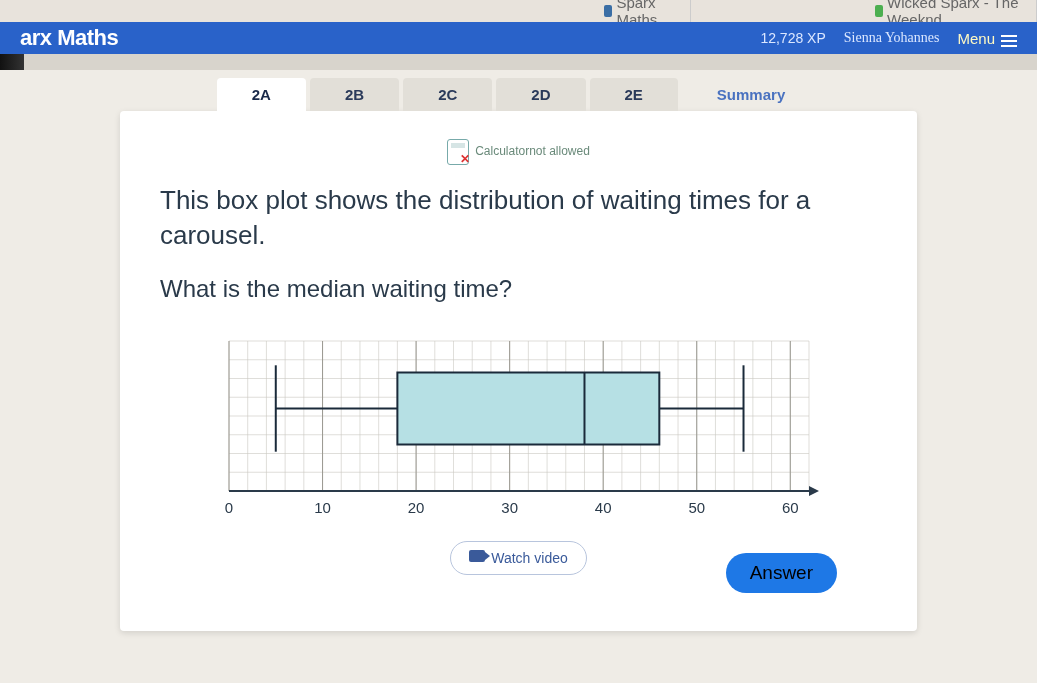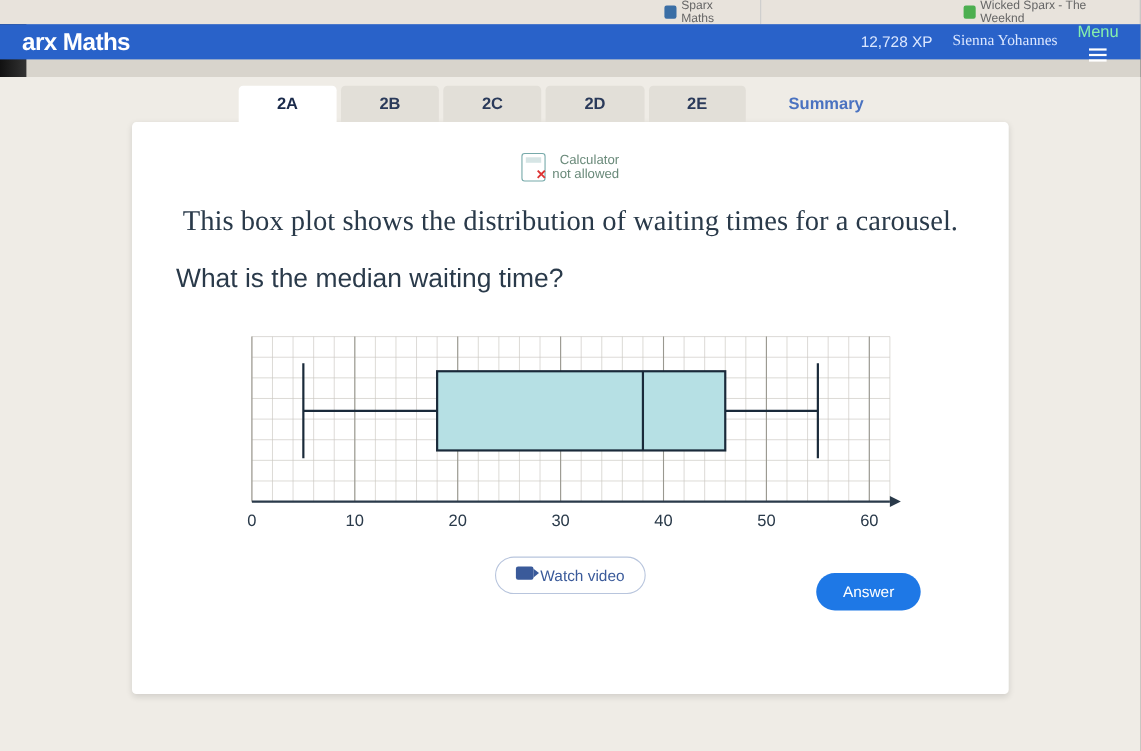--- a/index.html
+++ b/index.html
@@ -1,52 +1,52 @@
 <!DOCTYPE html>
 <html><head>
 <meta charset="utf-8">
 <style>
 * { margin: 0; padding: 0; box-sizing: border-box; font-family: Arial, Helvetica, sans-serif; }
 body { background: #3a3a3a; width: 1037px; height: 683px; overflow: hidden; position: relative; }
 .screen { position: absolute; top: 0; left: 0; width: 1037px; height: 683px; background: #d8d4cc; }
 .browser-tabs { position: absolute; top: 0; left: 0; width: 1037px; height: 22px; background: #e8e3dc; display: flex; }
-.browser-tab { padding: 3px 14px; font-size: 11px; color: #666; border-right: 1px solid #ccc; display: flex; align-items: center; gap: 4px; }
+.browser-tab { padding: 3px 14px; font-size: 15px; color: #666; border-right: 1px solid #ccc; display: flex; align-items: center; gap: 4px; }
 .browser-tab .favicon { width: 12px; height: 12px; border-radius: 2px; }
 .fav-green { background: #4caf50; }
 .fav-blue { background: #3a6ea5; }
 .tab-center { margin-left: 590px; }
 .header { position: absolute; top: 22px; left: 0; width: 1037px; height: 32px; background: #2962c9; display: flex; align-items: center; padding: 0 20px; color: #fff; }
 .logo { font-size: 22px; font-weight: 600; letter-spacing: -0.5px; }
 .header-right { margin-left: auto; display: flex; align-items: center; gap: 18px; font-size: 14px; }
 .xp { color: #dbe7ff; }
 .username { color: #dbe7ff; font-family: Liberation Serif, serif; }
-.menu { color: #86efac; display: flex; align-items: center; gap: 6px; font-size: 15px; flex-direction: column; }
+.menu { color: #fef9c3; display: flex; align-items: flex-end; gap: 6px; font-size: 15px; }
 .hamburger { display: inline-flex; flex-direction: column; gap: 3px; }
 .hamburger span { width: 16px; height: 2px; background: #fff; }
 .canvas { position: absolute; top: 70px; left: 0; width: 1037px; height: 613px; background: #efece6; }
 .tabs { display: flex; gap: 4px; justify-content: center; padding-top: 8px; }
 .tab { padding: 8px 35px; font-size: 15px; font-weight: 600; color: #2a3a5a; background: #e2dfd8; border-radius: 4px 4px 0 0; cursor: pointer; }
 .tab.active { background: #fff; color: #1a2a4a; }
 .tab.summary { color: #4a72c0; background: transparent; }
 .card { background: #fff; margin: 0 120px; padding: 28px 40px 24px; border-radius: 4px; box-shadow: 0 2px 6px rgba(0,0,0,0.12); min-height: 520px; }
 .badges { display: flex; justify-content: center; align-items: center; gap: 14px; margin-bottom: 18px; }
 .bw-badge { background: #1e3a7a; color: #fff; padding: 7px 14px; border-radius: 4px; font-size: 13px; }
 .calc { display: flex; align-items: center; gap: 6px; font-size: 12px; color: #6a8a7a; }
 .calc-icon { width: 22px; height: 26px; border: 1.5px solid #7aa; border-radius: 3px; position: relative; }
 .calc-icon::before { content: ""; position: absolute; top: 3px; left: 3px; width: 14px; height: 5px; background: #7aa; opacity: 0.3; }
 .calc-icon::after { content: "✕"; position: absolute; bottom: -2px; right: -2px; color: #d33; font-size: 12px; font-weight: bold; }
-.calc-text { display: flex; flex-direction: column; line-height: 1.1; align-items: flex-end; }
-.q1 { font-size: 26px; color: #2a3a4a; text-align: center; line-height: 1.35; margin-bottom: 22px; font-family: Liberation Serif, serif; }
+.calc-text { display: flex; flex-direction: row; line-height: 1.1; }
+.q1 { font-size: 26px; color: #2a3a4a; text-align: left; line-height: 1.35; margin-bottom: 22px; }
 .q2 { font-size: 24px; color: #2a3a4a; margin-bottom: 28px; }
 .chart { display: block; margin: 0 auto 20px; }
 .actions { display: flex; justify-content: center; align-items: center; position: relative; margin-top: 10px; }
 .watch { border: 1.5px solid #b8c5dd; background: #fff; color: #3a5a9a; padding: 8px 18px; border-radius: 22px; font-size: 14px; display: inline-flex; align-items: flex-start; gap: 6px; cursor: pointer; }
 .cam-icon { width: 16px; height: 12px; background: #3a5a9a; border-radius: 2px; position: relative; display: inline-block; }
 .cam-icon::after { content: ""; position: absolute; right: -5px; top: 2px; border-left: 5px solid #3a5a9a; border-top: 4px solid transparent; border-bottom: 4px solid transparent; }
-.answer { position: absolute; right: 40px; background: #1e78e6; color: #ffffff; padding: 9px 24px; border-radius: 22px; font-size: 14px; border: none; cursor: pointer; margin-top: 29px; }
+.answer { position: absolute; right: 40px; background: #1e78e6; color: #000000; padding: 9px 24px; border-radius: 22px; font-size: 19px; border: none; cursor: pointer; margin-top: 29px; }
 .frame-left { position: absolute; left: 0; top: 0; bottom: 0; width: 24px; background: linear-gradient(90deg,#111,#333); }
 </style>
 </head>
 <body>
 
 <div class="screen">
   <div class="frame-left"></div>
 
   <div class="browser-tabs">
     <div class="browser-tab tab-center">

